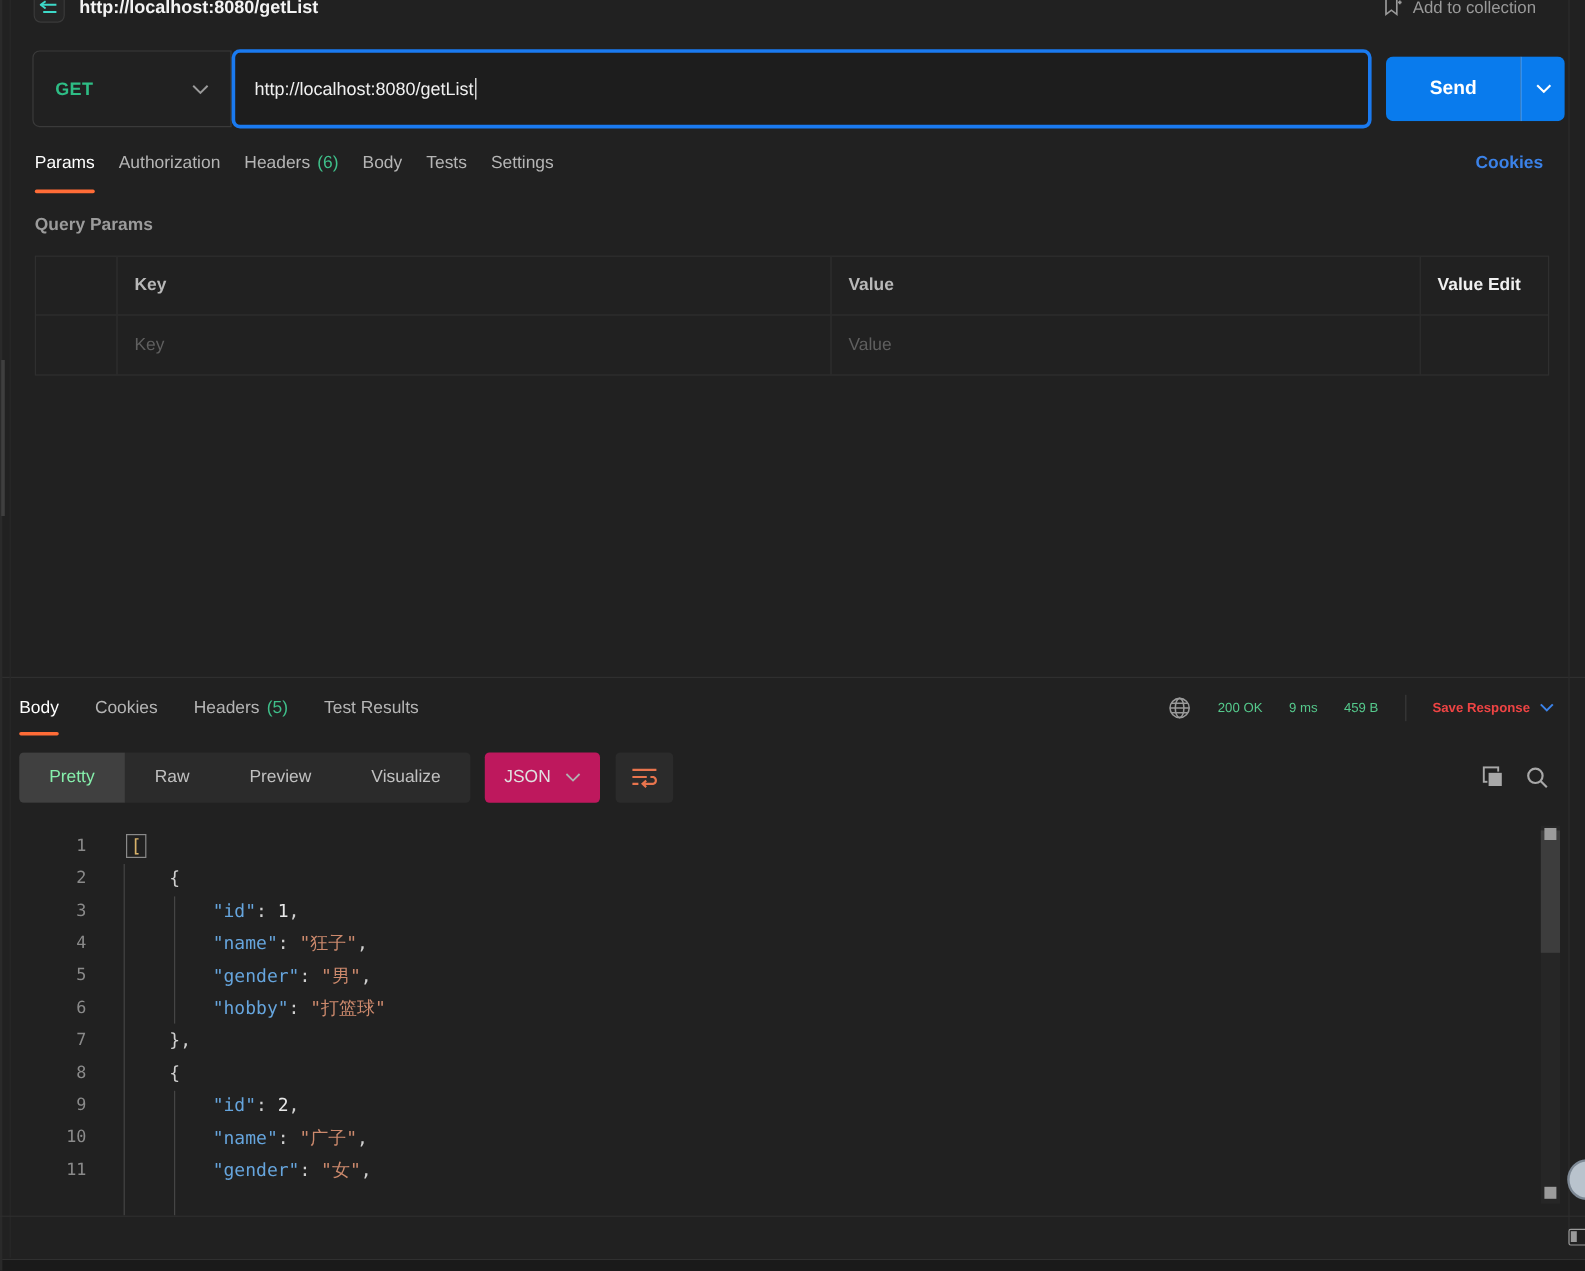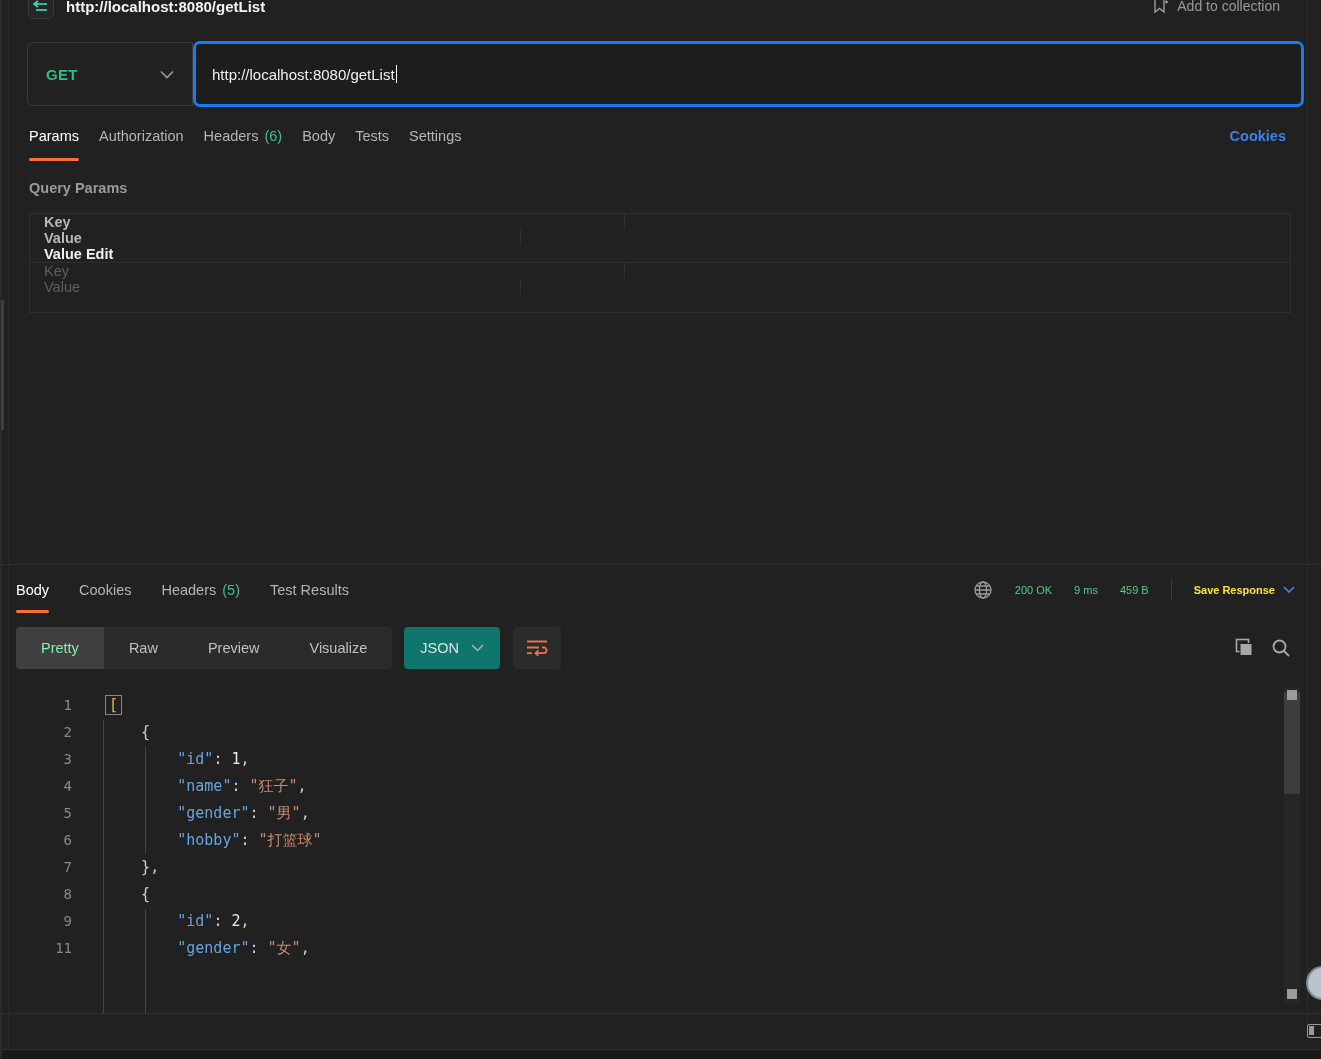--- a/index.html
+++ b/index.html
@@ -43,21 +43,21 @@
   .tab { position:relative; height:58px; display:flex; align-items:center; gap:6px; color:#b5b5b5;
     font-size:14.5px; cursor:pointer; }
   .tab.active { color:#ffffff; }
   .tab.active::after { content:""; position:absolute; left:0; right:0; bottom:4px; height:3px;
     background:#ff6c37; border-radius:2px; }
   .tab .count { color:#3fbf8a; }
   .cookies-link { margin-left:auto; color:#3b82e8; font-weight:bold; font-size:14.5px; cursor:pointer; }
   
   .section-heading { padding:15px 0 0 29px; height:48px; color:#9b9b9b; font-weight:bold; font-size:14.5px; }
   .params-table { margin:0 30px 0 29px; border:1px solid #2f2f2f; }
-  .pt-row { display:flex; height:49px;flex-direction:column; }
+  .pt-row { display:flex; height:49px; }
   .pt-row.header { border-bottom:1px solid #2f2f2f; }
   .pt-cell { display:flex; align-items:center; padding:0 14px; border-right:1px solid #2f2f2f; }
   .pt-cell:last-child { border-right:none; }
   .pt-c0 { width:68px; }
   .pt-c1 { width:595px; }
   .pt-c2 { width:491px; }
   .pt-c3 { width:106px; justify-content:flex-start; }
   .pt-head-label { color:#b8b8b8; font-weight:bold; font-size:14.5px; }
   .bulk-edit { color:#f0f0f0; font-weight:bold; font-size:14.5px; cursor:pointer; }
   .pt-placeholder { color:#5f5f5f; font-size:14.5px; }
@@ -68,27 +68,27 @@
   .resp-tabs { display:flex; align-items:center; gap:30px; height:50px; }
   .rtab { position:relative; height:50px; display:flex; align-items:center; gap:6px; color:#b5b5b5;
     font-size:14.5px; cursor:pointer; }
   .rtab.active { color:#ffffff; }
   .rtab.active::after { content:""; position:absolute; left:0; right:0; bottom:2px; height:3px;
     background:#ff6c37; border-radius:2px; }
   .rtab .count { color:#3fbf8a; }
   .resp-status { margin-left:auto; display:flex; align-items:center; gap:22px; font-size:11px; }
   .green { color:#55c98c; }
   .v-div { width:1px; height:22px; background:#3a3a3a; }
-  .save-resp { display:flex; align-items:center; gap:8px; color:#fde047; font-weight:bold; cursor:pointer; }
+  .save-resp { display:flex; align-items:center; gap:8px; color:#ef4444; font-weight:bold; cursor:pointer; }
   
   .resp-toolbar { height:66px; display:flex; align-items:center; padding:0 30px 0 16px; }
   .seg-group { display:flex; background:#2b2b2b; border-radius:4px; height:42px; overflow:hidden; }
   .seg { display:flex; align-items:center; padding:0 25px; color:#c0c0c0; font-size:14.5px; cursor:pointer; }
   .seg.active { background:#404040; color:#86efac; }
-  .fmt-select { margin-left:12px; height:42px; background:#0f766e; border-radius:4px; display:flex;
+  .fmt-select { margin-left:12px; height:42px; background:#be185d; border-radius:4px; display:flex;
     align-items:center; gap:12px; padding:0 16px; color:#e0e0e0; font-size:14.5px; cursor:pointer; }
   .wrap-btn { margin-left:13px; width:48px; height:42px; background:#2b2b2b; border-radius:4px;
     display:flex; align-items:center; justify-content:center; cursor:pointer; }
   .tool-icons { margin-left:auto; display:flex; align-items:center; gap:17px; }
   .icon-btn { background:none; border:none; cursor:pointer; display:flex; align-items:center; }
   
   .code-area { position:relative; height:332px; overflow:hidden;
     font-family:"DejaVu Sans Mono", monospace; font-size:15px; padding-top:11px; }
   .code-line { display:flex; height:27px; line-height:27px; }
   .line-num { width:72px; text-align:right; color:#8a8a8a; font-size:14px; flex:none; }
@@ -153,20 +153,30 @@
     <span class="chev">
       <svg width="14" height="9" viewBox="0 0 14 9">
           <path d="M1 1.5 L7 7.5 L13 1.5" fill="none" stroke="#9a9a9a" stroke-width="1.6"></path>
         </svg>
     </span>
   </div>
   <div class="url-box">
     <span class="url-text">http://localhost:8080/getList</span>
       <span class="caret"></span>
   </div>
+  <div class="send-split">
+    <button class="send-main">Send</button>
+    <button class="send-caret">
+      <span>
+        <svg width="13" height="8" viewBox="0 0 13 8">
+            <path d="M1 1 L6.5 6.5 L12 1" fill="none" stroke="#ffffff" stroke-width="1.7"></path>
+          </svg>
+      </span>
+    </button>
+  </div>
 </div>
 
 <div class="req-tabs">
   <div class="tab active">
     <span>Params</span>
   </div>
   <div class="tab">
     <span>Authorization</span>
   </div>
   <div class="tab">
@@ -334,20 +344,24 @@
         </div>
         <div class="code-line">
           <span class="line-num">8</span>
           <span class="line-content"><span class="tk-punct">    {</span></span>
         </div>
         <div class="code-line">
           <span class="line-num">9</span>
           <span class="line-content"><span class="tk-punct">        </span><span class="tk-key">"id"</span><span class="tk-punct">: </span><span class="tk-num">2</span><span class="tk-punct">,</span></span>
         </div>
         <div class="code-line">
+          <span class="line-num">10</span>
+          <span class="line-content"><span class="tk-punct">        </span><span class="tk-key">"name"</span><span class="tk-punct">: </span><span class="tk-str">"广子"</span><span class="tk-punct">,</span></span>
+        </div>
+        <div class="code-line">
           <span class="line-num">11</span>
           <span class="line-content"><span class="tk-punct">        </span><span class="tk-key">"gender"</span><span class="tk-punct">: </span><span class="tk-str">"女"</span><span class="tk-punct">,</span></span>
         </div>
       </div>
     <div class="code-scrollbar">
       <div class="scroll-thumb"></div>
       <div class="scroll-handle top"></div>
       <div class="scroll-handle bot"></div>
     </div>
   </div>

